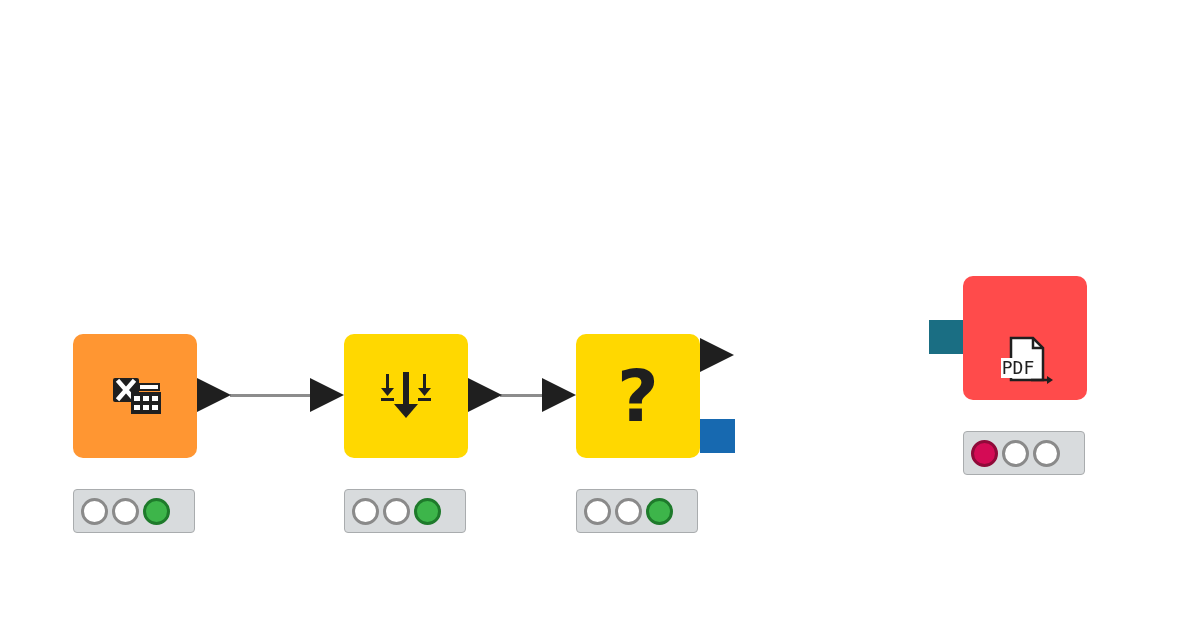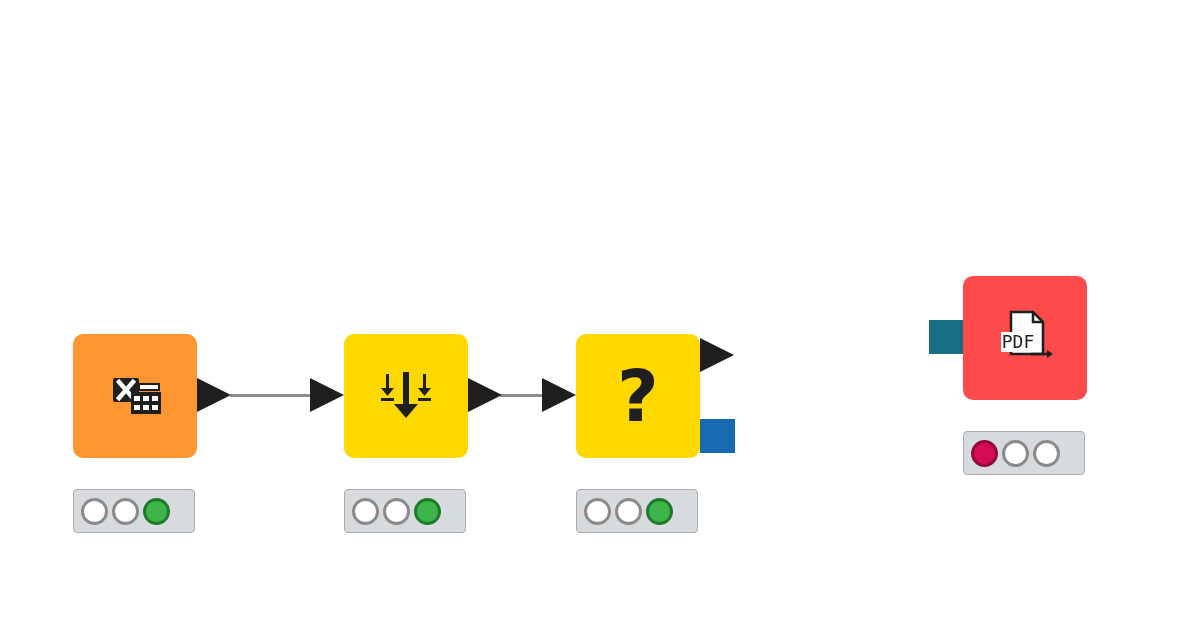--- a/index.html
+++ b/index.html
@@ -84,21 +84,21 @@
 </div>
 <div class="port-out" style="left:700px; top:338px;"></div>
 <div class="port-sq" style="left:700px; top:419px; background:#1769b0;"></div>
 <div class="status" style="left:576px; top:489px;">
   <span class="light"></span>
   <span class="light"></span>
   <span class="light green"></span>
 </div>
 
 <div class="port-sq" style="left:929px; top:320px; width:34px; background:#1a6e83;"></div>
-<div class="node" style="left:963px; top:276px; background:#ff4b4b;">
+<div class="node" style="left:963px; top:276px; background:#ff4b4b;align-items:flex-end;">
   <svg class="glyph" viewBox="0 0 72 72">
     <path d="M22 10 L44 10 L54 20 L54 52 L22 52 Z" fill="#ffffff" stroke="#1f1f1f" stroke-width="2.5"></path>
     <path d="M44 10 L44 20 L54 20" fill="none" stroke="#1f1f1f" stroke-width="2.5"></path>
     <rect x="12" y="30" width="34" height="20" fill="#ffffff"></rect>
     <text x="29" y="46" text-anchor="middle" font-family="'DejaVu Sans Mono', monospace" font-size="18" fill="#1f1f1f">PDF</text>
     <path d="M42 52 L60 52" stroke="#1f1f1f" stroke-width="2.5"></path>
     <path d="M58 48 L64 52 L58 56 Z" fill="#1f1f1f"></path>
   </svg>
 </div>
 <div class="status" style="left:963px; top:431px;">

